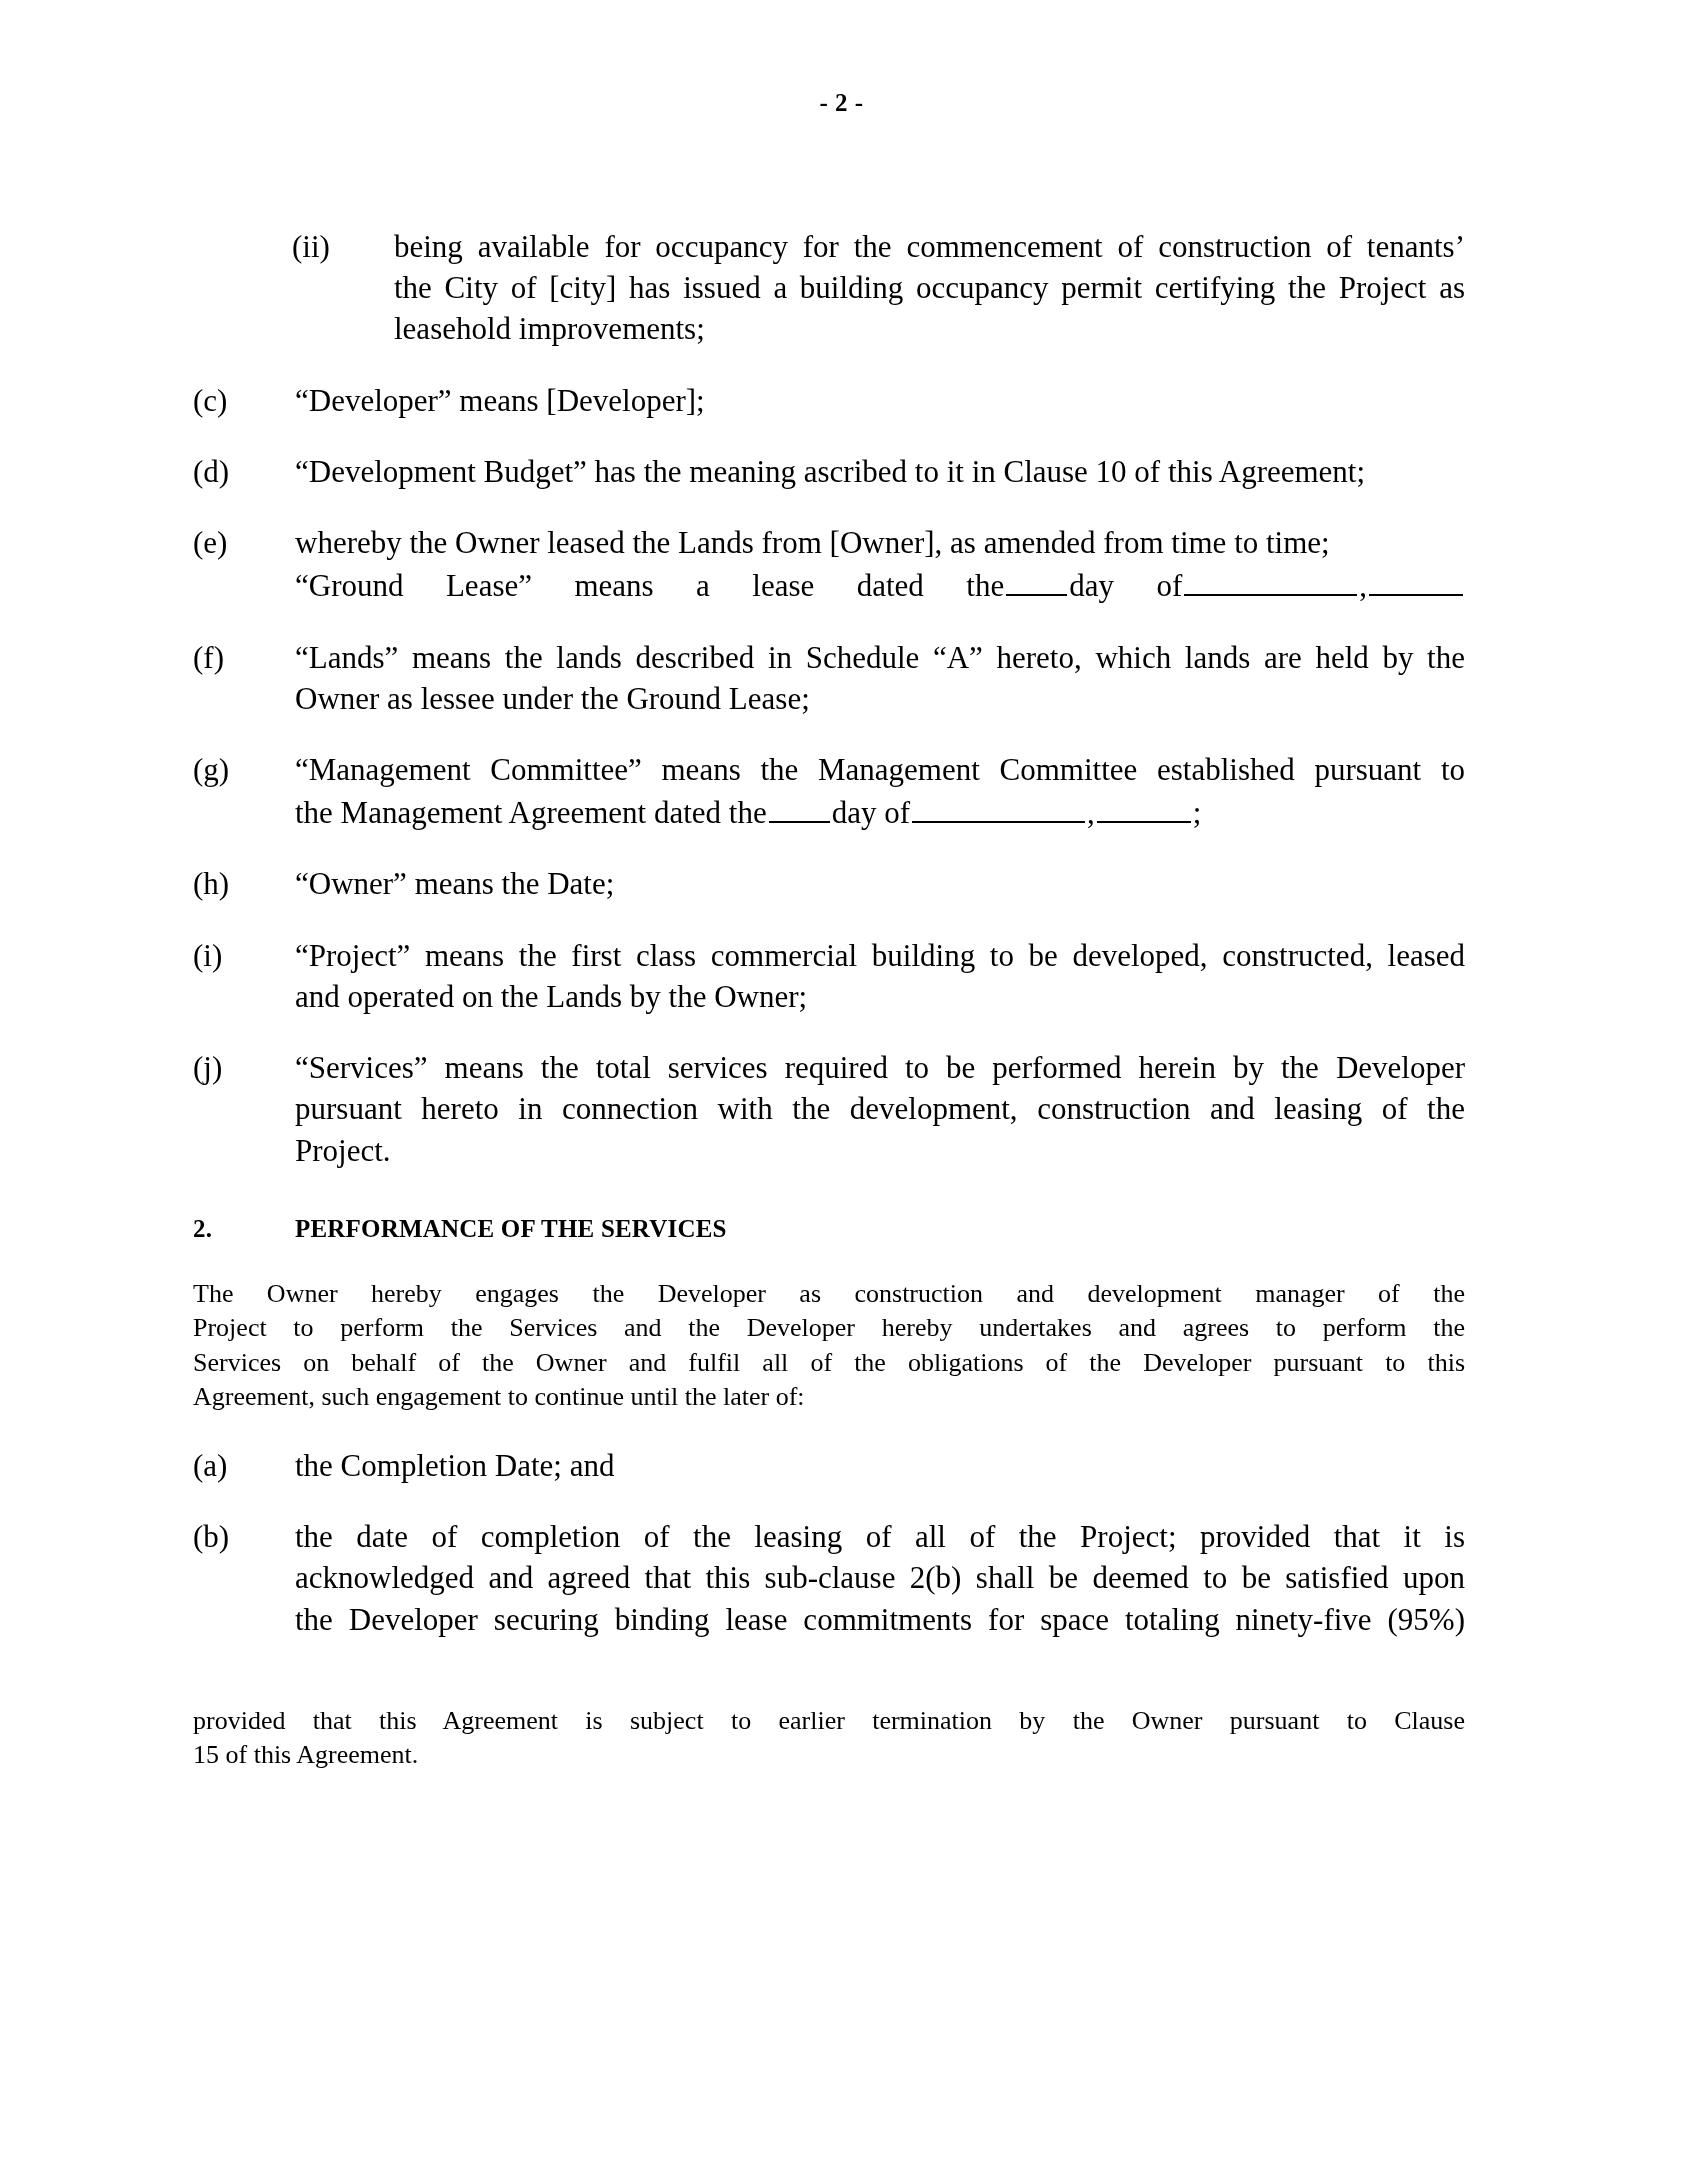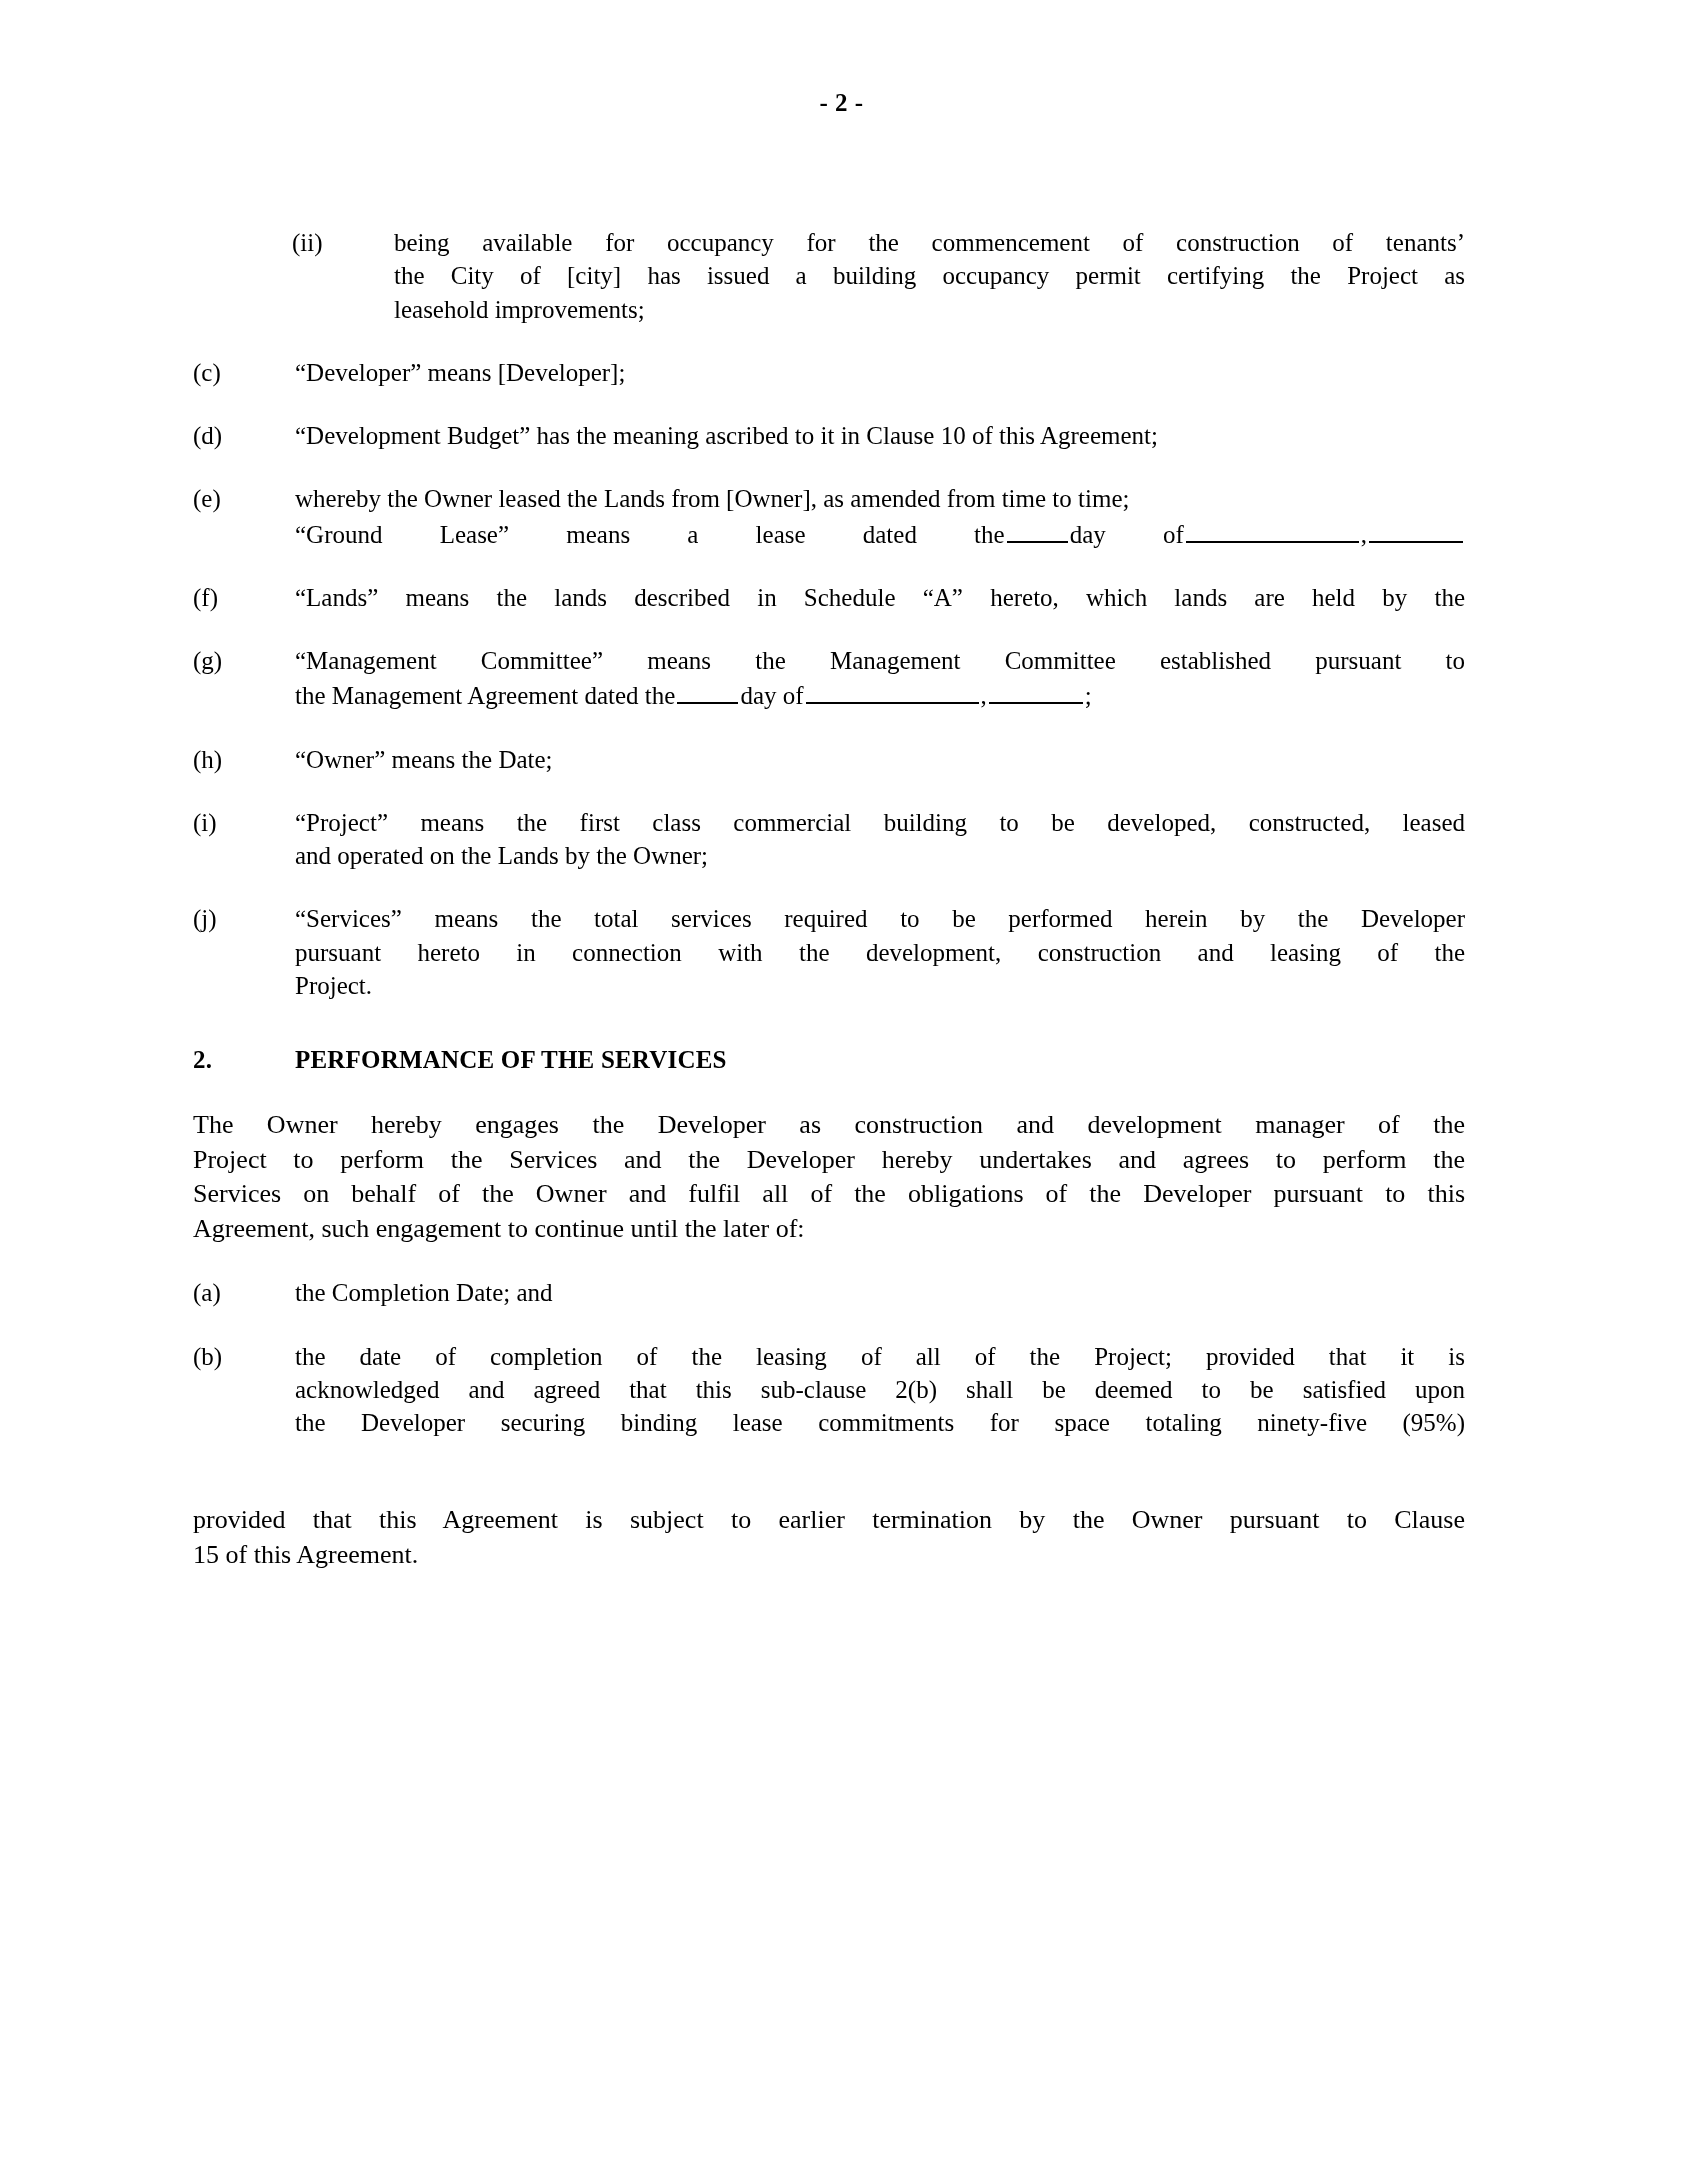--- a/index.html
+++ b/index.html
@@ -33,21 +33,21 @@
     top: 226px;
     left: 193px;
     width: 1272px;
   }
 
   
   .clause {
     display: flex;
     align-items: flex-start;
     margin-bottom: 30px;
-    font-size: 25px;
+    font-size: 31px;
     line-height: 1.33;
   }
   .clause.roman {
     padding-left: 99px;
   }
   .clause .marker {
     flex: 0 0 auto;
     width: 102px;
     box-sizing: border-box;
     padding-right: 8px;
@@ -145,20 +145,21 @@
       <span class="body">
         <span class="ln nojust">whereby the Owner leased the Lands from [Owner], as amended from time to time;</span>
         <span class="ln"><span>“Ground Lease” means a lease dated the</span><span class="blank s"></span><span>day of</span><span class="blank l"></span><span>,</span><span class="blank m"></span></span>
       </span>
     </div>
 
     <div class="clause">
       <span class="marker">(f)</span>
       <span class="body">
         <span class="ln">“Lands” means the lands described in Schedule “A” hereto, which lands are held by the</span>
+        <span class="ln nojust">Owner as lessee under the Ground Lease;</span>
       </span>
     </div>
 
     <div class="clause">
       <span class="marker">(g)</span>
       <span class="body">
         <span class="ln">“Management Committee” means the Management Committee established pursuant to</span>
         <span class="ln nojust"><span>the Management Agreement dated the</span><span class="blank s"></span><span>day of</span><span class="blank l"></span><span>,</span><span class="blank m"></span><span>;</span></span>
       </span>
     </div>

